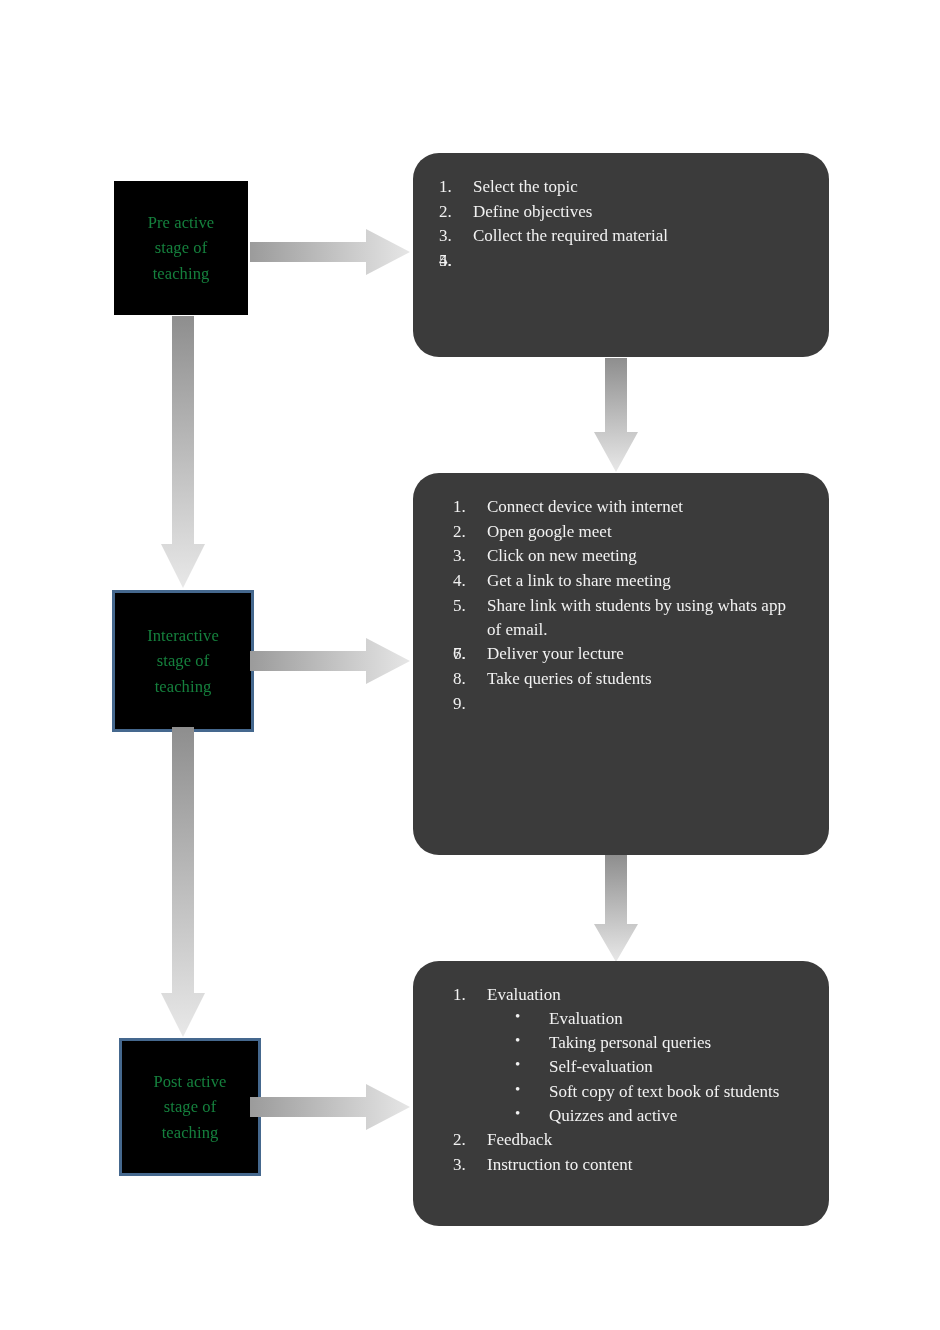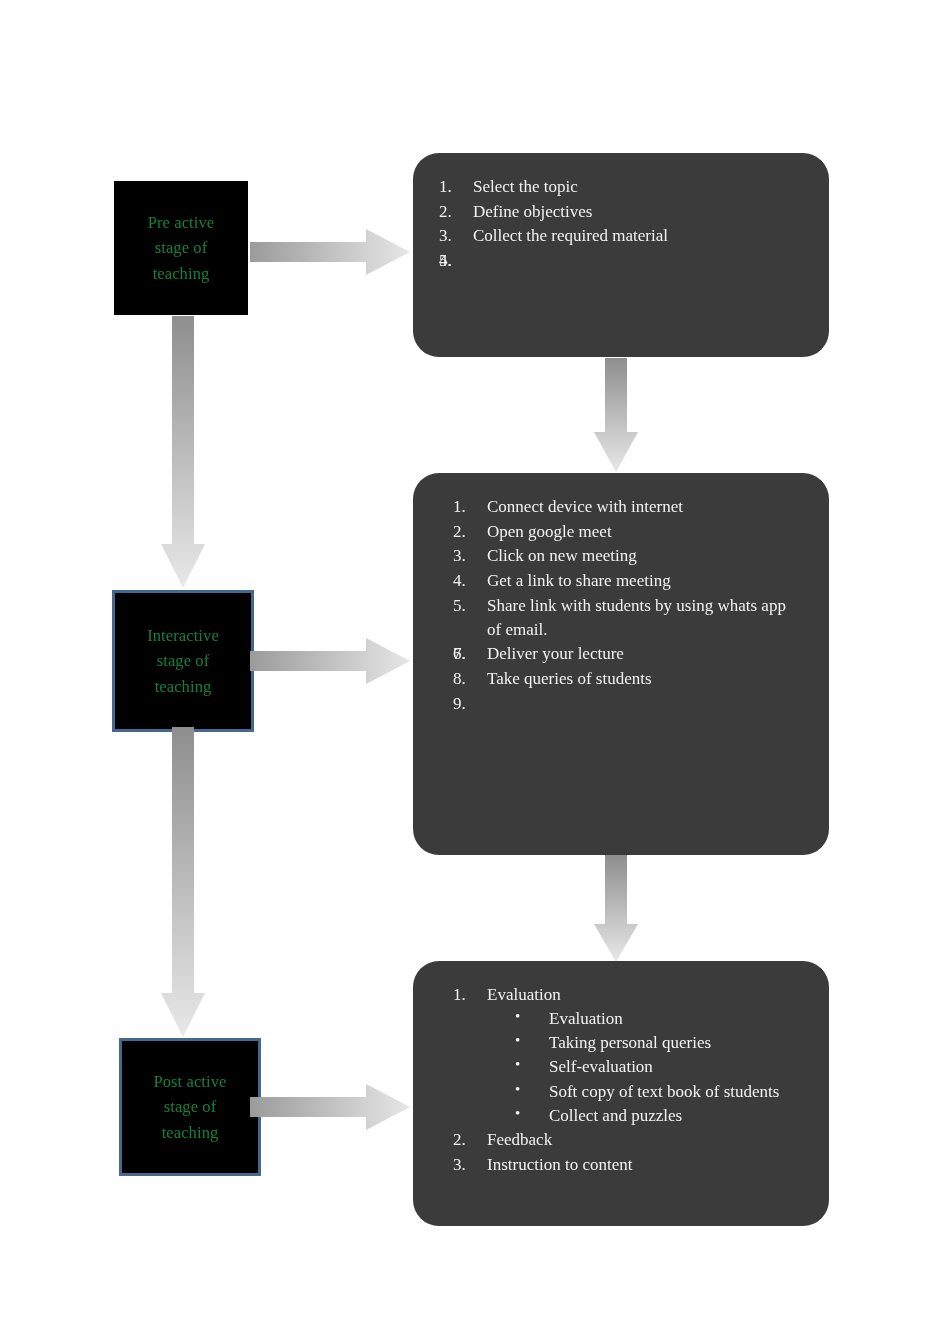--- a/index.html
+++ b/index.html
@@ -228,20 +228,20 @@
       </ol>
   </div>
 
   <div class="panel" style="left:413px; top:961px; width:416px; height:265px; padding:22px 30px 20px 40px;">
     <ol class="panel-list" id="panel3-list">
         <li><span class="num">1.</span><span>Evaluation</span><ul class="sub-list">
             <li><span class="dot">•</span><span>Evaluation</span></li>
             <li><span class="dot">•</span><span>Taking personal queries</span></li>
             <li><span class="dot">•</span><span>Self-evaluation</span></li>
             <li><span class="dot">•</span><span>Soft copy of text book of students</span></li>
-            <li><span class="dot">•</span><span>Collect and puzzles</span></li>
+            <li><span class="dot">•</span><span>Quizzes and active</span></li>
           </ul></li>
         <li><span class="num">2.</span><span>Feedback</span></li>
         <li><span class="num">3.</span><span>Instruction to content</span></li>
       </ol>
   </div>
 
 </div>
 
 </body></html>

